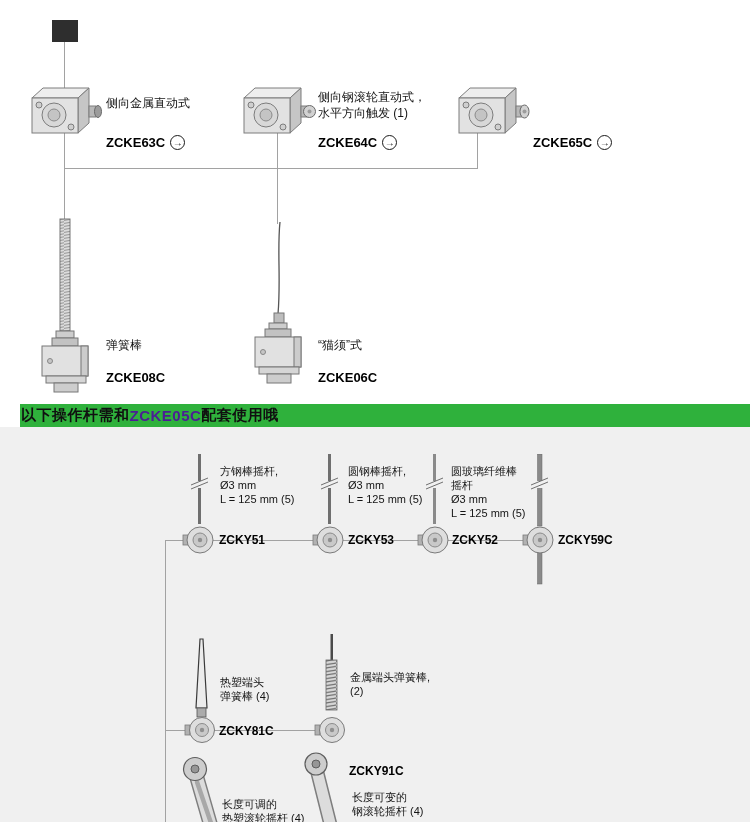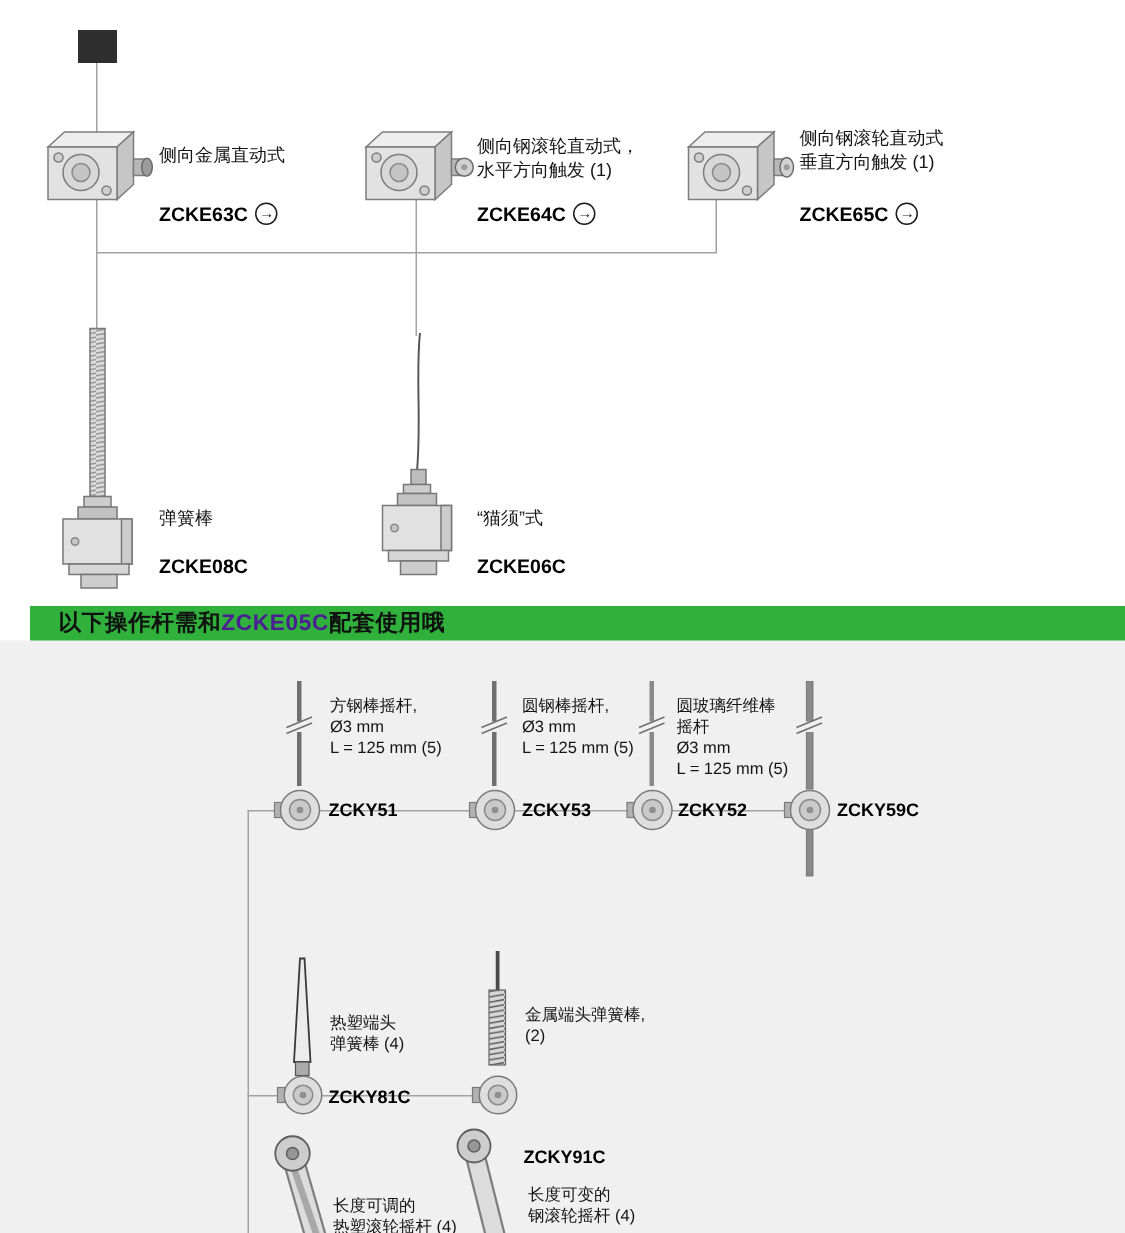--- a/index.html
+++ b/index.html
@@ -22,21 +22,21 @@
     display:flex; align-items:center; gap:5px; white-space:nowrap;
   }
   .code-sm { font-size:12px; }
   .arrow-circle {
     width:15px; height:15px; border:1.5px solid #1a1a1a; border-radius:50%;
     display:inline-flex; align-items:center; justify-content:center;
     font-size:10px; font-weight:bold; color:#1a1a1a; line-height:1;
   }
   .banner {
     position:absolute; left:20px; right:0; top:384px; height:23px;
-    background:#2fb13c; display:flex; align-items:center; padding-left:19px;
+    background:#2fb13c; display:flex; align-items:center; padding-left:1px;
     font-size:15px; font-weight:600; color:#101010; letter-spacing:0.5px;
   }
   .banner .red { color:#4c1d95; }
   svg { display:block; }
 </style>
 </head>
 <body>
 
 <div class="page">
 
@@ -105,22 +105,20 @@
     <span class="arrow-circle">→</span>
   </div>
 
   <div class="desc" style="left:318px;top:69px">侧向钢滚轮直动式，
 水平方向触发 (1)</div>
   <div class="code" style="left:318px;top:115px">
     <span>ZCKE64C</span>
     <span class="arrow-circle">→</span>
   </div>
 
-  <div class="desc" style="left:533px;top:64px">侧向钢滚轮直动式
-垂直方向触发 (1)</div>
   <div class="code" style="left:533px;top:115px">
     <span>ZCKE65C</span>
     <span class="arrow-circle">→</span>
   </div>
 
   <div class="abs" style="left:34px;top:198px">
     <svg width="62" height="176" viewBox="0 0 62 176">
       <defs>
         <pattern id="thr1" width="10" height="3" patternUnits="userSpaceOnUse">
           <rect width="10" height="3" fill="#dcdcdc"></rect>

